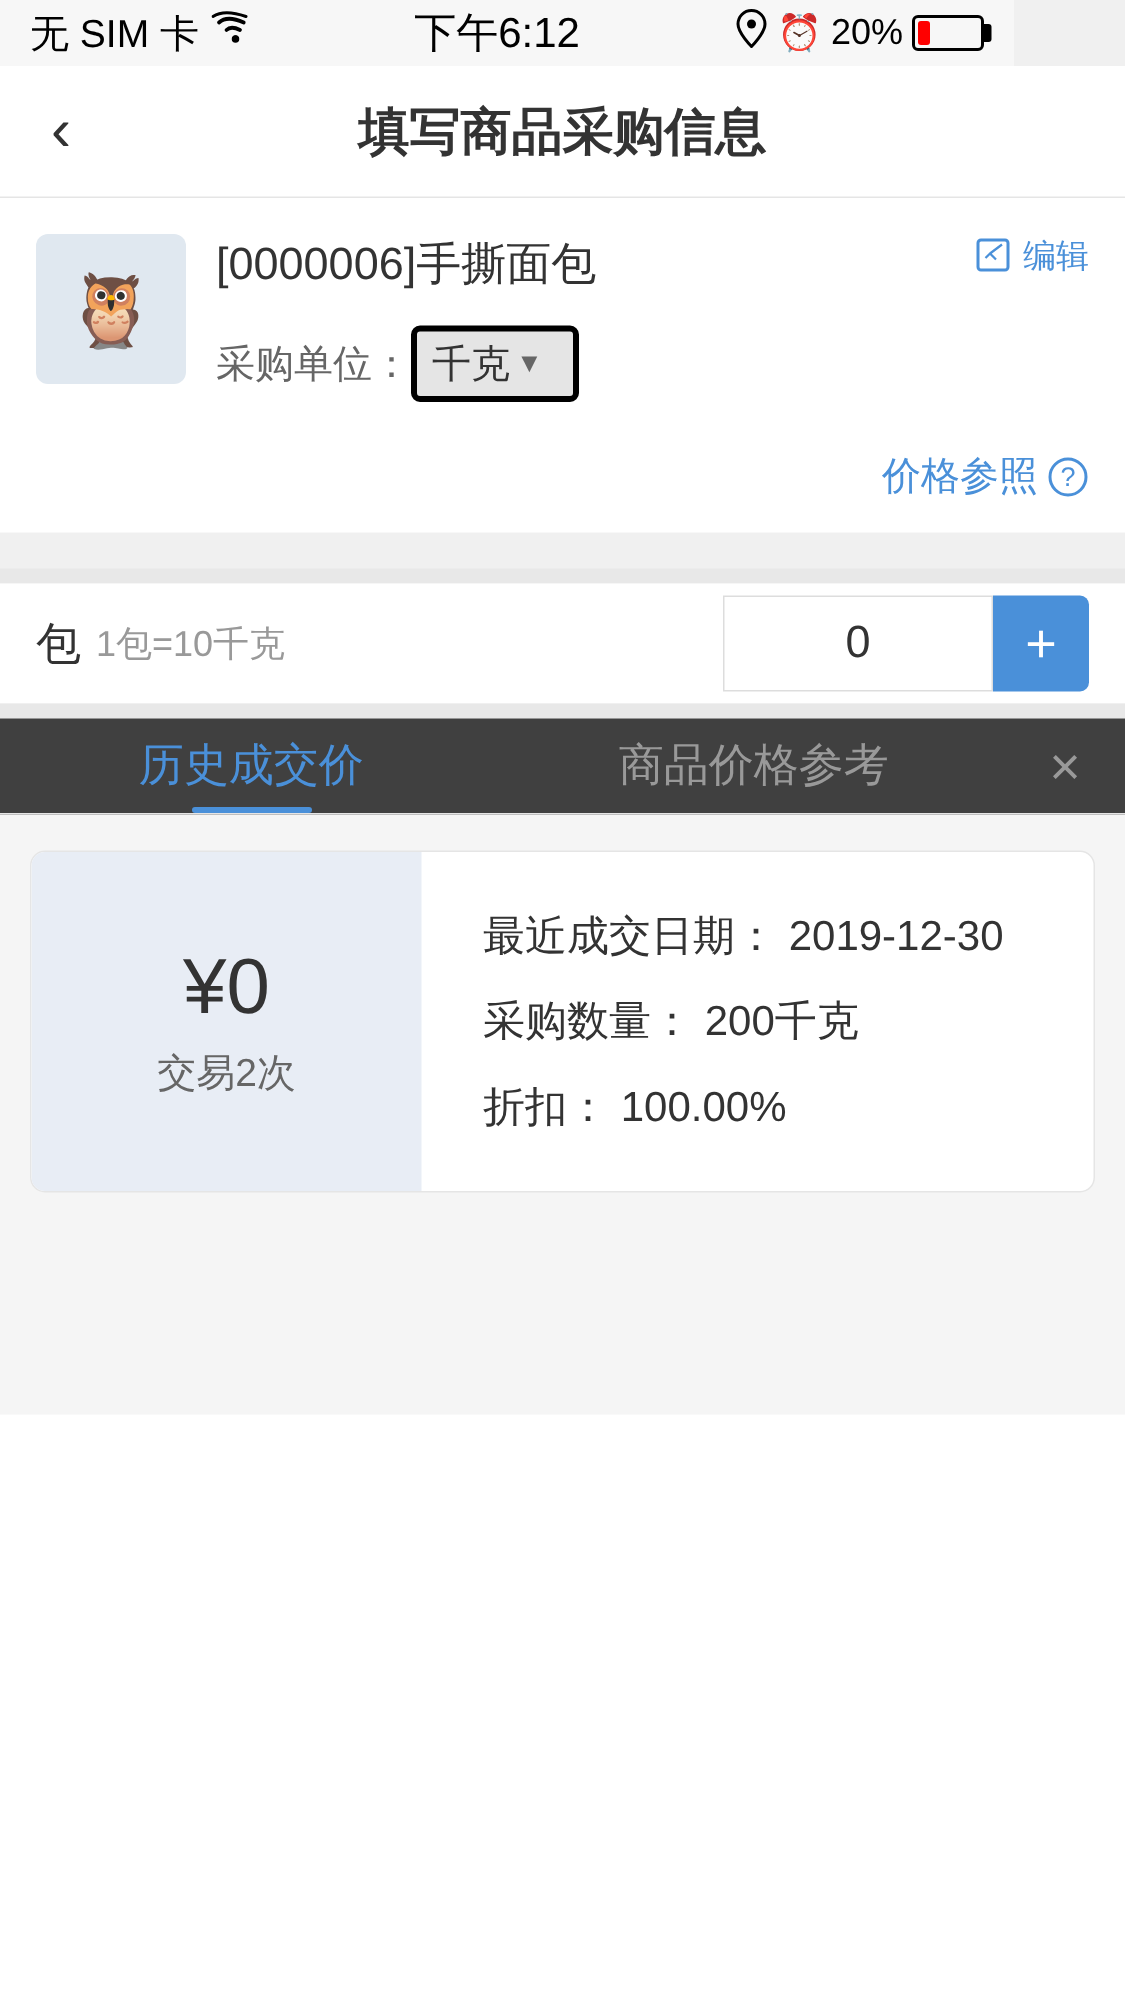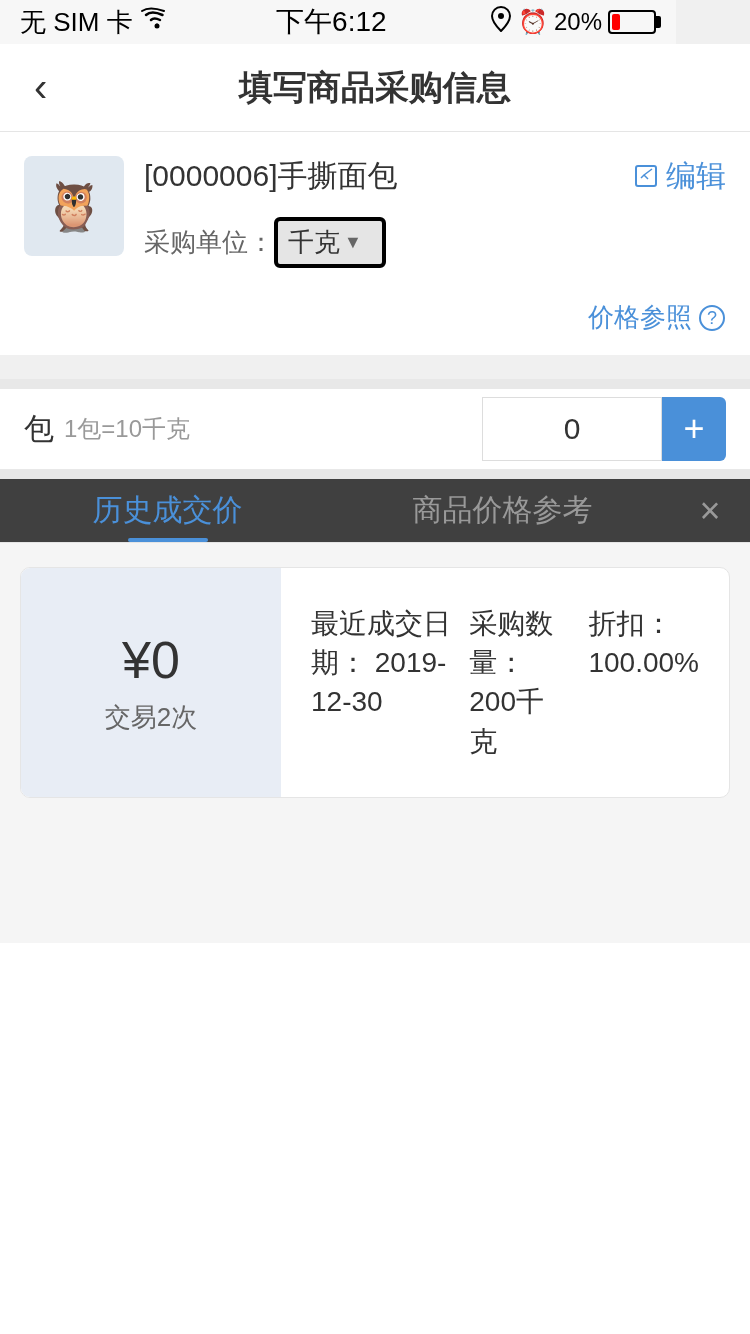--- a/index.html
+++ b/index.html
@@ -136,21 +136,21 @@
       color: #333;
       background: #e5e5e5;
       position: relative;
       display: inline-flex;
       align-items: center;
       gap: 4px;
     }
     .unit-dropdown-arrow { font-size: 18px; color: #666; }
     .edit-link {
       color: #4a90d9;
-      font-size: 30px;
+      font-size: 22px;
       display: flex;
       align-items: center;
       gap: 6px;
       cursor: pointer;
       white-space: nowrap;
     }
     .price-ref-link {
       color: #4a90d9;
       font-size: 26px;
       display: flex;
@@ -307,22 +307,24 @@
     }
     .history-trades {
       font-size: 26px;
       color: #666;
       margin-top: 10px;
     }
     .history-right {
       flex: 1;
       padding: 36px 30px;
       display: flex;
+      flex-direction: column;
       gap: 18px;
       justify-content: center;
+      margin-left: 11px;
     }
     .history-detail-row {
       font-size: 28px;
       color: #333;
       line-height: 1.4;
     }
 
     
     .bottom-area {
       background: #fff;

